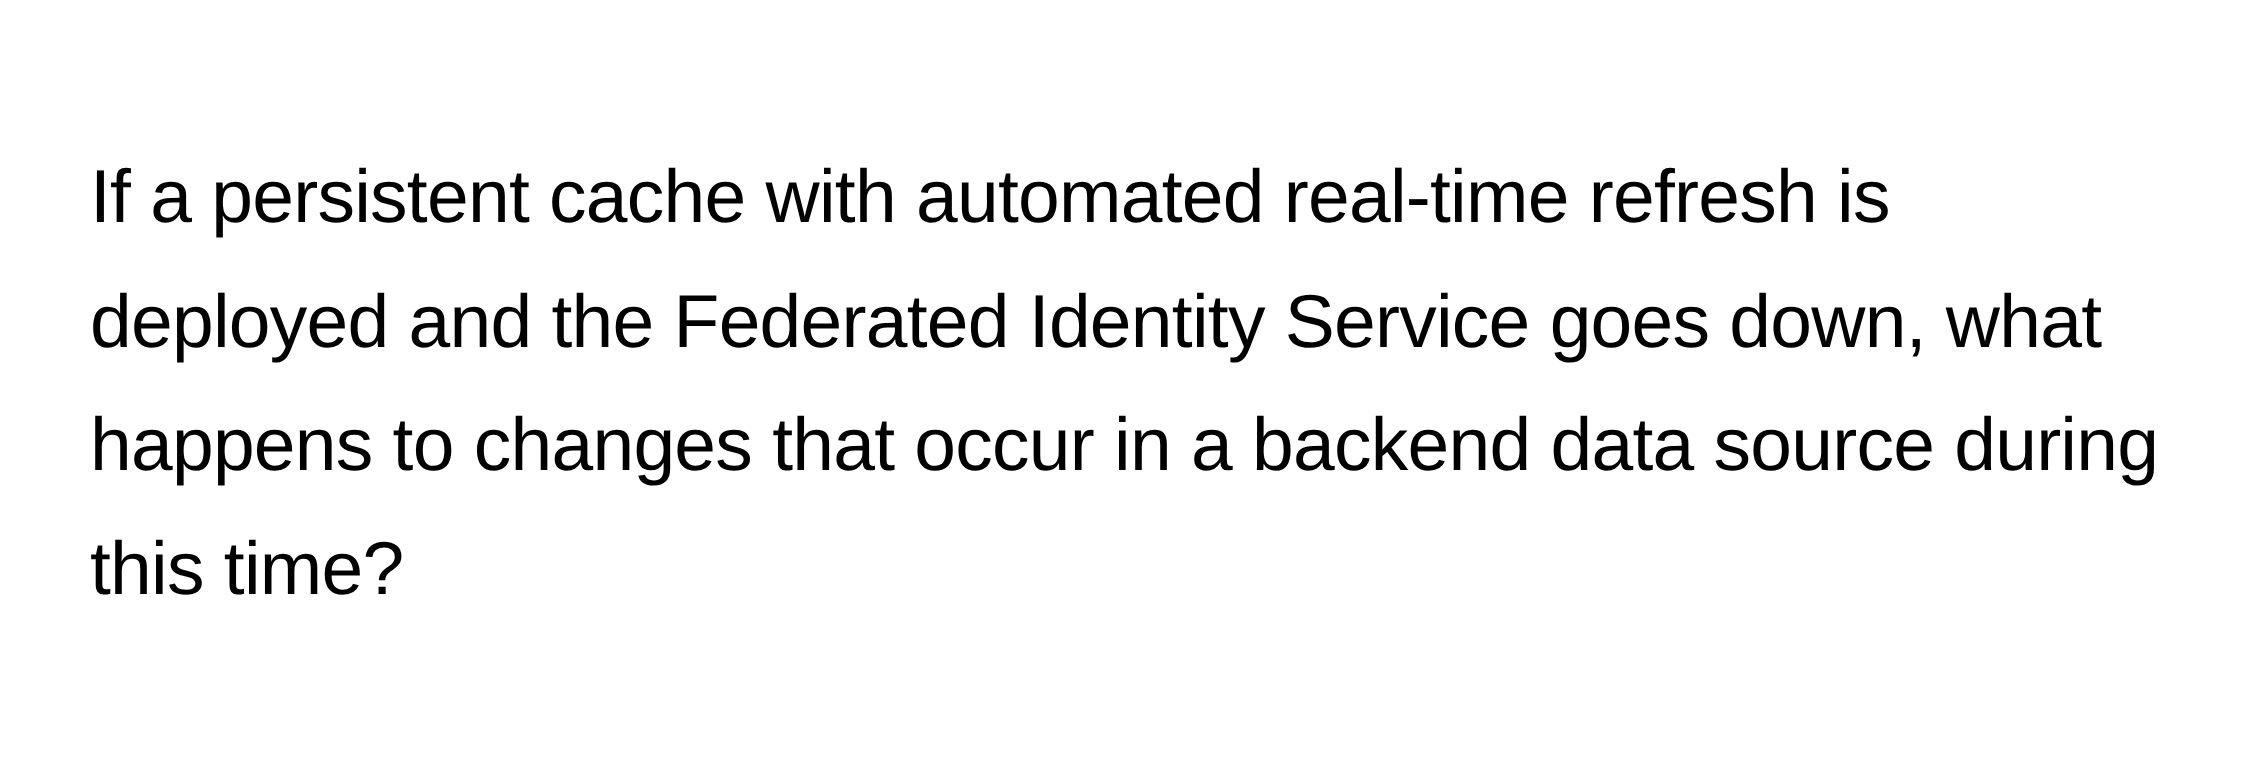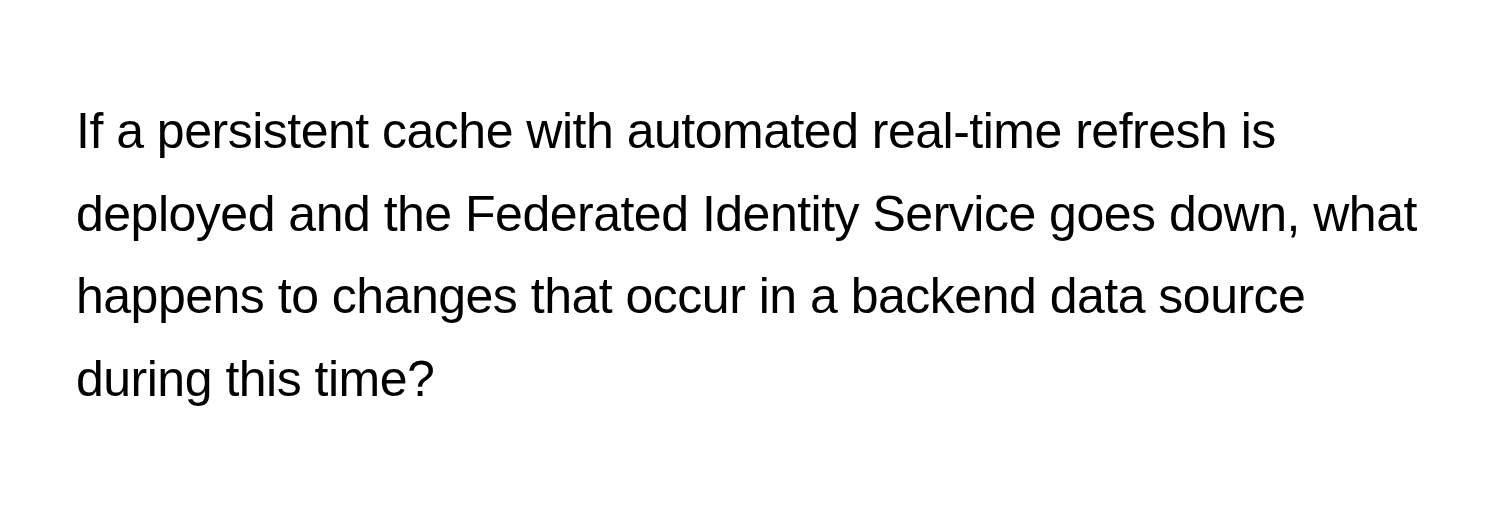--- a/index.html
+++ b/index.html
@@ -13,19 +13,18 @@
       height: 512px;
       padding: 90px 60px 60px 60px;
       font-family: -apple-system, BlinkMacSystemFont, "Segoe UI", Helvetica, Arial, sans-serif;
     }
     .question-text {
       font-size: 50px;
       line-height: 1.65;
       color: #000000;
       font-weight: 400;
       letter-spacing: -0.01em;
-      margin-left: 16px;
     }
   </style>
 </head>
 <body>
 
 <p class="question-text">If a persistent cache with automated real-time refresh is deployed and the Federated Identity Service goes down, what happens to changes that occur in a backend data source during this time?</p>
 
 </body></html>

